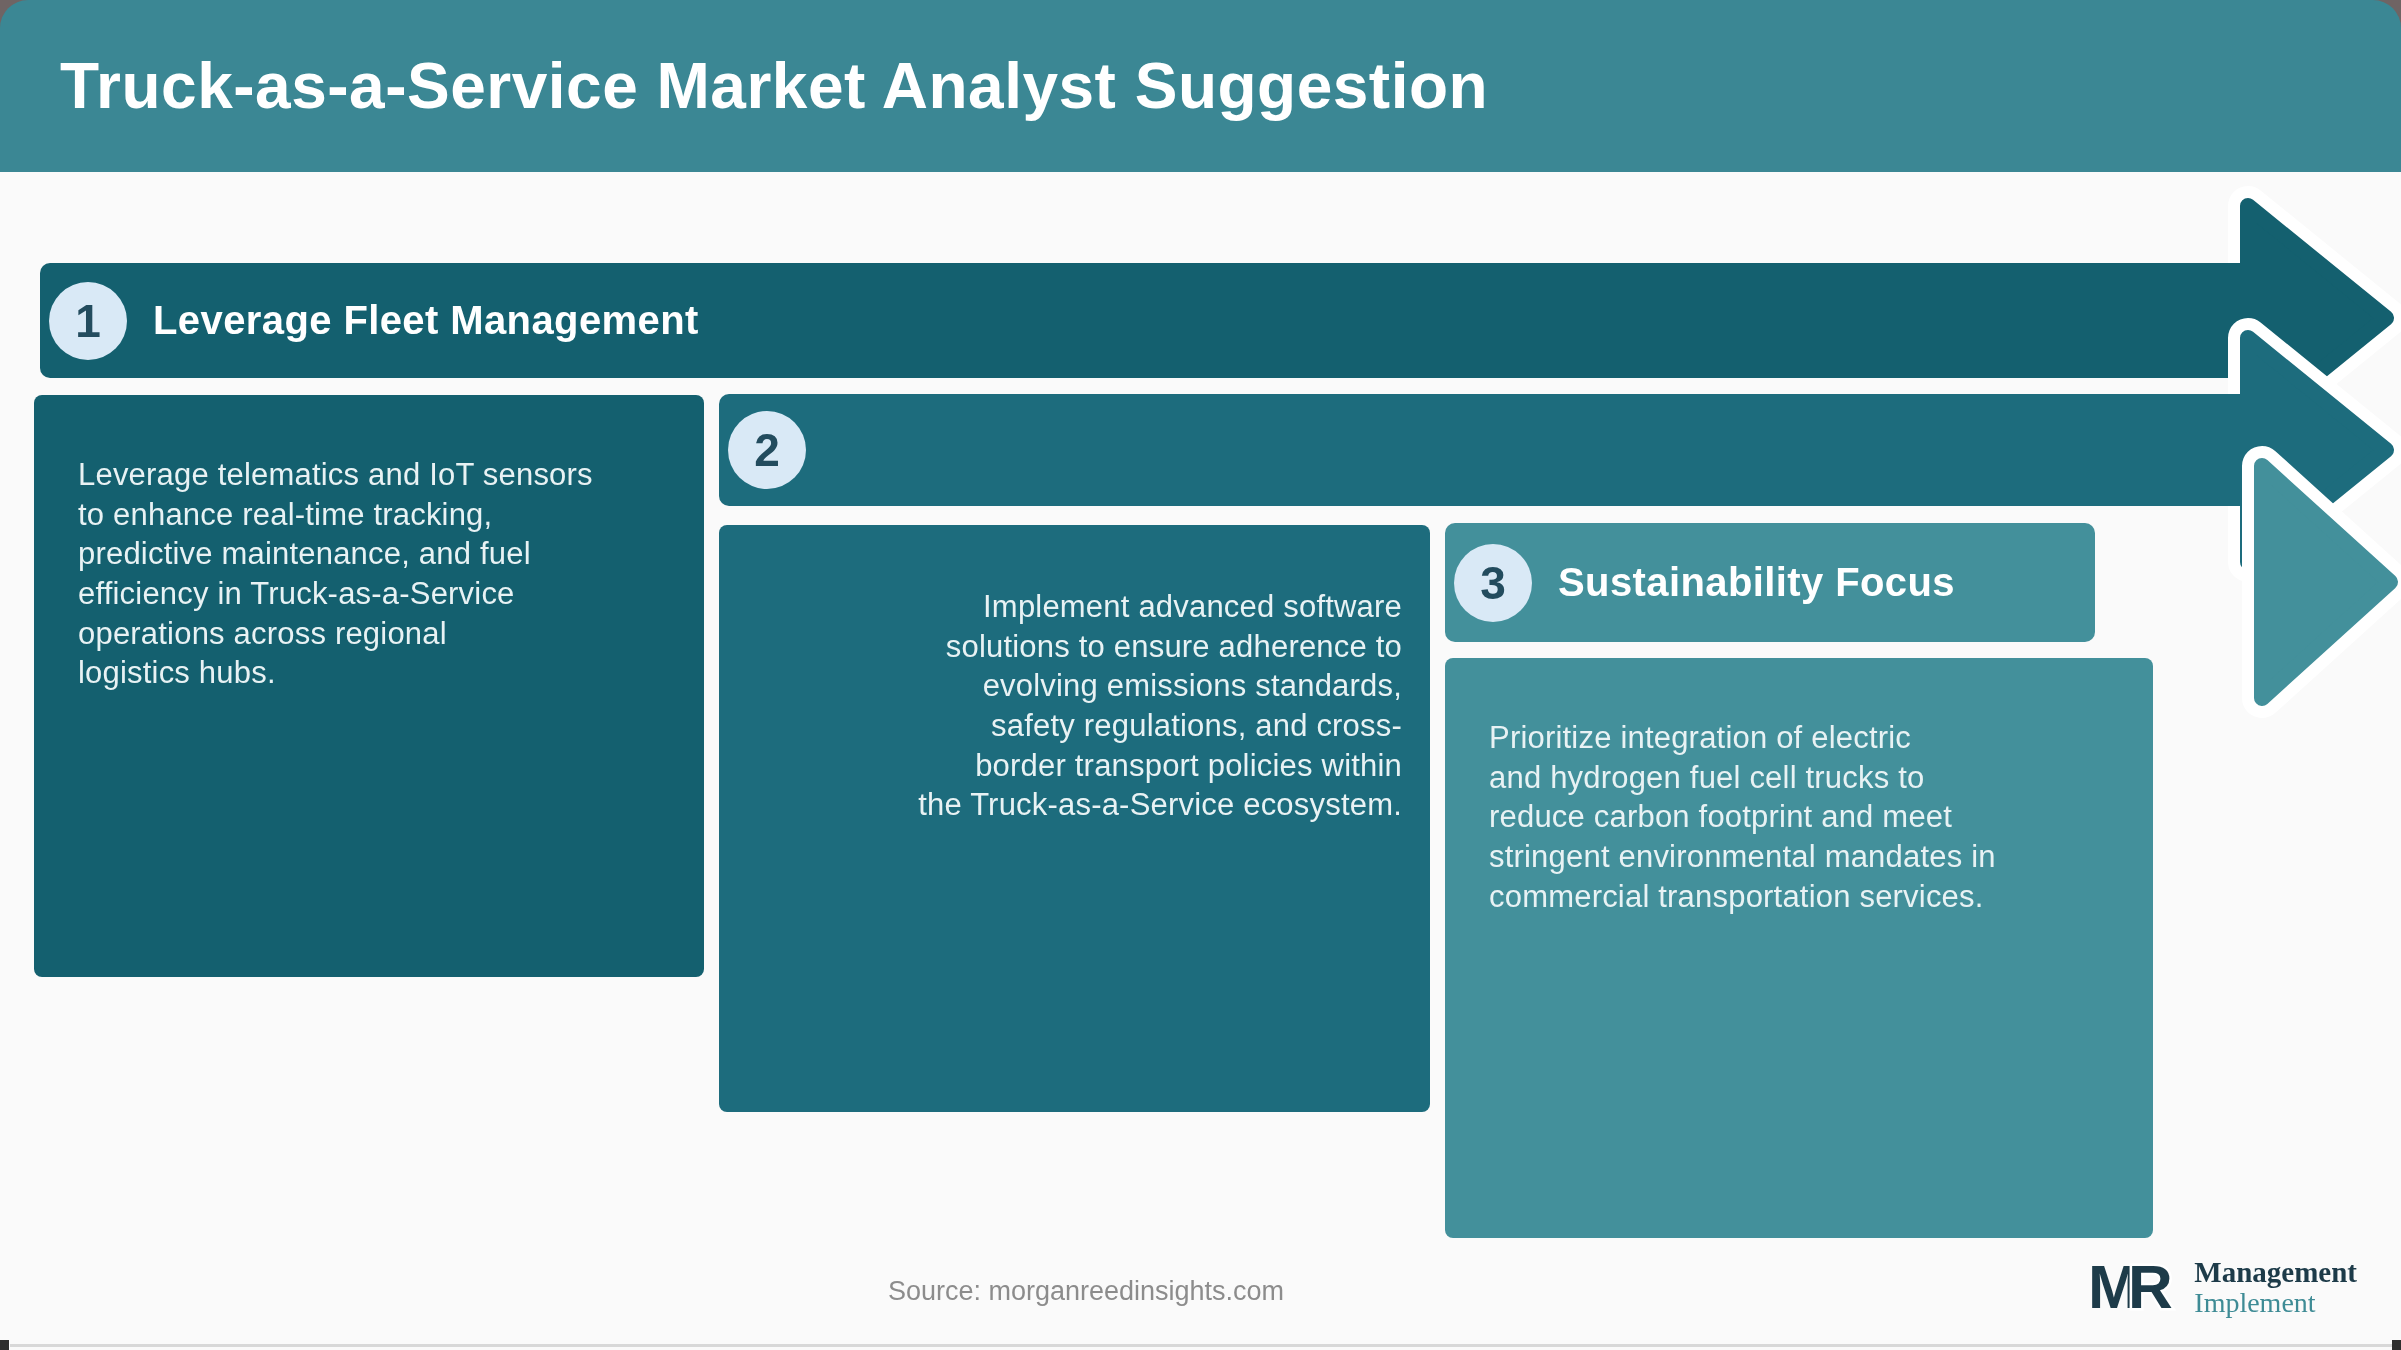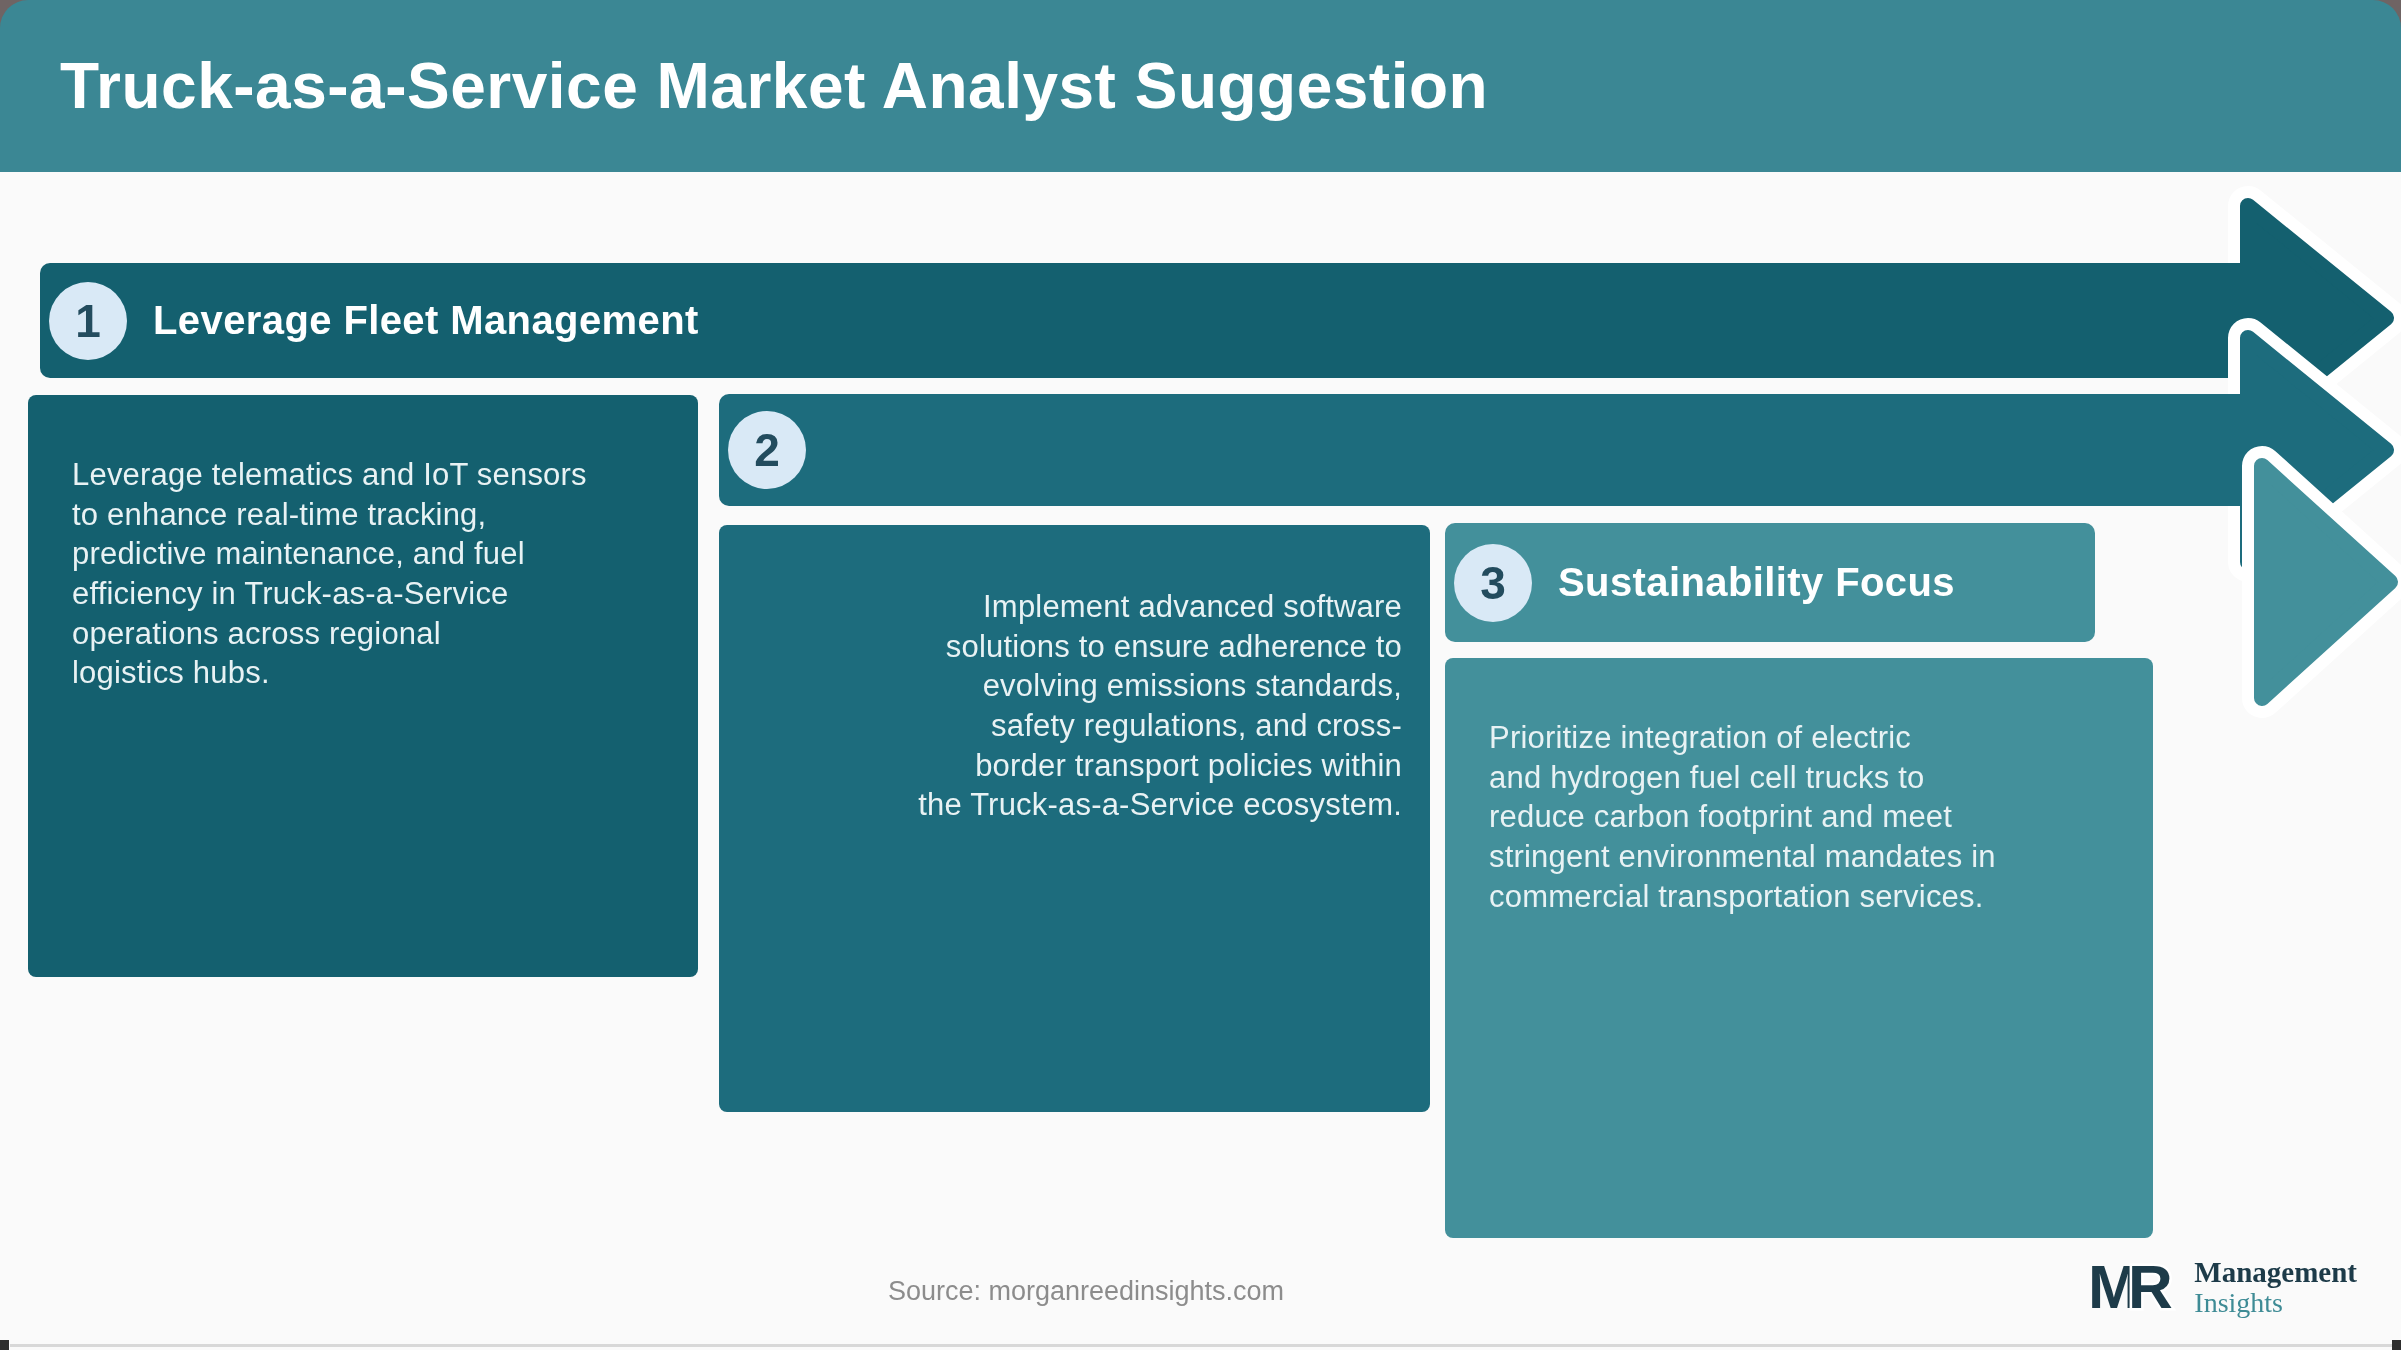--- a/index.html
+++ b/index.html
@@ -35,21 +35,21 @@
     background:var(--circle-bg,#d9e9f6);color:var(--circle-number,#234c5e);
     display:flex;align-items:center;justify-content:center;
     font-size:46px;font-weight:700;margin-left:9px;flex:0 0 auto;
   }
   .banner .step-title{
     margin-left:26px;color:#ffffff;font-size:40px;font-weight:700;
     letter-spacing:.4px;white-space:nowrap;
   }
 
   .descbox{position:absolute;z-index:2;border-radius:8px;box-sizing:border-box;}
-  #box1{left:28px;top:395px;width:670px;height:582px;background:var(--step1,#14606f);padding:60px 30px 0 44px;}
+  #box1{left:34px;top:395px;width:670px;height:582px;background:var(--step1,#14606f);padding:60px 30px 0 44px;}
   #box2{left:719px;top:525px;width:711px;height:587px;background:var(--step2,#1d6c7d);padding:62px 28px 0 66px;text-align:right;}
   #box3{left:1445px;top:658px;width:708px;height:580px;background:var(--step3,#43909b);padding:60px 26px 0 44px;}
   .step-desc{
     color:var(--body-text,#e8f2f4);font-size:31px;line-height:1.28;
     font-weight:400;white-space:pre-line;letter-spacing:.2px;
   }
 
   .arrowheads{position:absolute;left:0;top:0;z-index:3;pointer-events:none;}
 
   .source{
@@ -138,21 +138,21 @@
 
   <div class="source">Source: morganreedinsights.com</div>
 
   <div class="brand">
     <svg width="96" height="62" viewBox="0 0 96 62">
       <text x="0" y="52" font-family="Liberation Sans, sans-serif" font-weight="bold" font-size="62" style="fill:var(--logo-dark)">M</text>
       <text x="40" y="52" font-family="Liberation Sans, sans-serif" font-weight="bold" font-size="62" style="fill:var(--logo-dark);stroke:#ffffff;stroke-width:5;paint-order:stroke">R</text>
     </svg>
     <div class="name-block">
       <span class="name">Management</span>
-      <span class="sub">Insights</span>
+      <span class="sub">Implement</span>
     </div>
   </div>
 
   <div class="scrub-line"></div>
   <div class="scrub-nub left"></div>
   <div class="scrub-nub right"></div>
 
 </div>
 
 </body></html>

